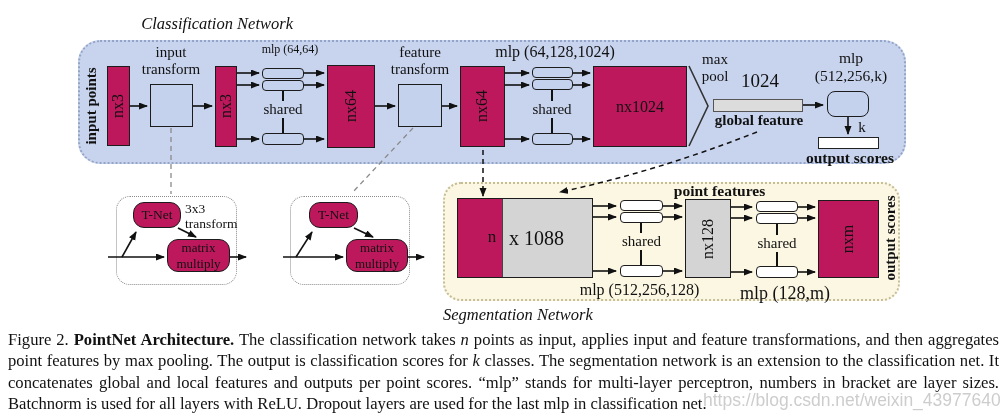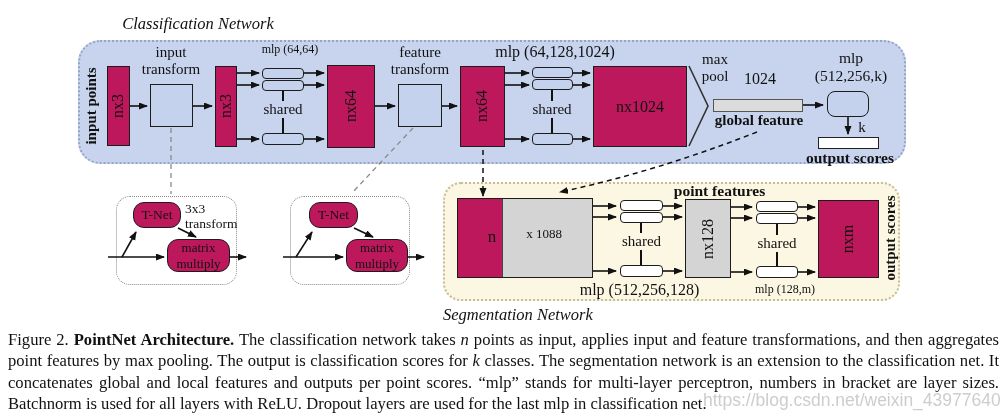--- a/index.html
+++ b/index.html
@@ -121,21 +121,21 @@
       <line x1="408" y1="257" x2="424" y2="257" marker-end="url(#ah)"></line>
     </g>
     <g fill="none">
       <line x1="171" y1="128" x2="171" y2="194" stroke="#8a8a8a" stroke-width="1.3" stroke-dasharray="5,4"></line>
       <line x1="413" y1="128" x2="352" y2="193" stroke="#8a8a8a" stroke-width="1.3" stroke-dasharray="5,4"></line>
       <line x1="483" y1="150" x2="483" y2="196" stroke="#111" stroke-width="1.5" stroke-dasharray="5,4" marker-end="url(#ah)"></line>
       <path d="M 757 132 Q 655 172 560 192" stroke="#111" stroke-width="1.5" stroke-dasharray="5,4" marker-end="url(#ah)"></path>
     </g>
   </svg>
 
-  <div class="lbl it" style="left:103px;top:15px;width:190px;font-size:16.5px;text-align:center;">Classification Network</div>
+  <div class="lbl it" style="left:103px;top:15px;width:190px;font-size:16.5px;text-align:right;">Classification Network</div>
   <div class="lbl it" style="left:443px;top:306px;width:190px;font-size:16.5px;text-align:left;">Segmentation Network</div>
 
   <div class="vlabel b" style="left:91px;top:106px;">input points</div>
 
   <div class="box" style="left:107px;top:66px;width:23px;height:80px;"></div>
   <div class="vlabel" style="left:118px;top:106px;">nx3</div>
 
   <div class="lbl" style="left:131px;top:44px;width:80px;">input transform</div>
   <div class="box blue" style="left:150px;top:84px;width:43px;height:43px;"></div>
 
@@ -161,21 +161,21 @@
   <div class="mlpbox" style="left:532px;top:67px;width:41px;height:11px;"></div>
   <div class="mlpbox" style="left:532px;top:79px;width:41px;height:11px;"></div>
   <div class="mlpbox" style="left:532px;top:133px;width:41px;height:12px;"></div>
   <div class="lbl on-blue" style="left:530px;top:101px;width:44px;">shared</div>
 
   <div class="box hcenter" style="left:593px;top:66px;width:94px;height:81px;font-size:16px;">
     <span>nx1024</span>
   </div>
 
   <div class="lbl" style="left:693px;top:51px;width:44px;">max pool</div>
-  <div class="lbl" style="left:735px;top:70px;width:50px;font-size:16px;">1024</div>
+  <div class="lbl" style="left:735px;top:70px;width:50px;font-size:19px;">1024</div>
   <div class="bar" style="left:713px;top:99px;width:90px;height:13px;background:var(--bar_fill);border:1.2px solid #555;"></div>
   <div class="lbl b" style="left:703px;top:112px;width:112px;">global feature</div>
 
   <div class="lbl" style="left:806px;top:49px;width:90px;font-size:15.5px;">
     <span>mlp</span><br>
     <span>(512,256,k)</span>
   </div>
   <div class="box blue r8" style="left:827px;top:91px;width:42px;height:26px;"></div>
   <div class="lbl" style="left:852px;top:119px;width:20px;">k</div>
   <div class="bar" style="left:818px;top:137px;width:61px;height:12px;background:#fff;border:1.4px solid #222;"></div>
@@ -194,37 +194,37 @@
   </div>
   <div class="box r7 hcenter" style="left:346px;top:239px;width:62px;height:33px;font-size:13px;text-align:center;">
     <span style="width:46px;">matrix multiply</span>
   </div>
 
   <div class="lbl b" style="left:662px;top:182px;width:115px;font-size:15.5px;">point features</div>
 
   <div class="box" style="left:457px;top:198px;width:136px;height:80px;">
     <div style="position:absolute;right:0;top:0;width:89px;height:100%;background:var(--gray_fill);border-left:1.5px solid #444;"></div>
     <span class="lbl" style="left:24px;top:28px;width:20px;font-size:17px;">n</span>
-    <span class="lbl left" style="left:51px;top:28px;width:70px;font-size:13px;text-align:center;">x 1088</span>
+    <span class="lbl left" style="left:51px;top:28px;width:70px;font-size:20px;">x 1088</span>
   </div>
 
   <div class="mlpbox white" style="left:620px;top:200px;width:43px;height:11px;"></div>
   <div class="mlpbox white" style="left:620px;top:212px;width:43px;height:11px;"></div>
   <div class="mlpbox white" style="left:620px;top:265px;width:43px;height:12px;"></div>
   <div class="lbl on-cream" style="left:619px;top:233px;width:45px;">shared</div>
   <div class="lbl" style="left:567px;top:281px;width:145px;font-size:16px;">mlp (512,256,128)</div>
 
   <div class="box gray" style="left:685px;top:199px;width:46px;height:79px;"></div>
   <div class="vlabel" style="left:708px;top:239px;">nx128</div>
 
   <div class="mlpbox white" style="left:756px;top:201px;width:42px;height:11px;"></div>
   <div class="mlpbox white" style="left:756px;top:213px;width:42px;height:11px;"></div>
   <div class="mlpbox white" style="left:756px;top:266px;width:42px;height:12px;"></div>
   <div class="lbl on-cream" style="left:755px;top:235px;width:44px;">shared</div>
-  <div class="lbl" style="left:740px;top:283px;width:90px;font-size:12px;">mlp (128,m)</div>
+  <div class="lbl" style="left:740px;top:283px;width:90px;font-size:18px;">mlp (128,m)</div>
 
   <div class="box" style="left:818px;top:200px;width:61px;height:78px;"></div>
   <div class="vlabel" style="left:848px;top:239px;">nxm</div>
 
   <div class="vlabel b" style="left:890px;top:238px;">output scores</div>
 
   <div id="watermark">https://blog.csdn.net/weixin_43977640</div>
   <p id="caption"><span>Figure 2. </span><span class="seg-bold">PointNet Architecture.</span><span> The classification network takes </span><span class="seg-italic">n</span><span> points as input, applies input and feature transformations, and then aggregates point features by max pooling. The output is classification scores for </span><span class="seg-italic">k</span><span> classes. The segmentation network is an extension to the classification net. It concatenates global and local features and outputs per point scores. “mlp” stands for multi-layer perceptron, numbers in bracket are layer sizes. Batchnorm is used for all layers with ReLU. Dropout layers are used for the last mlp in classification net.</span></p>
 
 </div>

